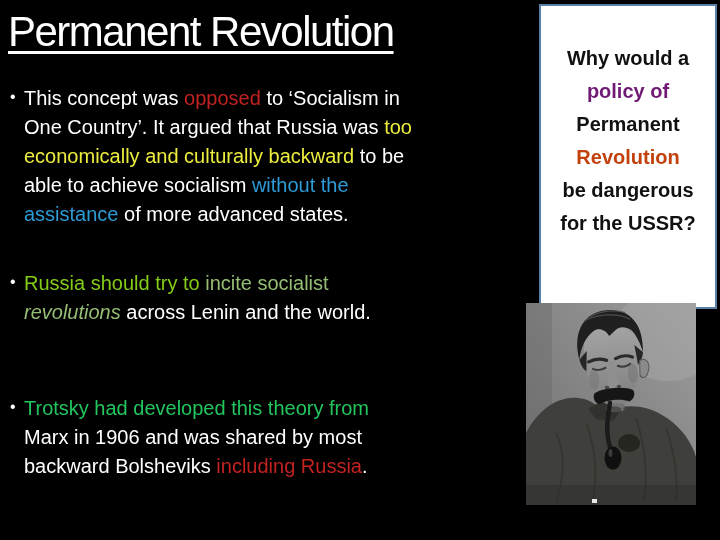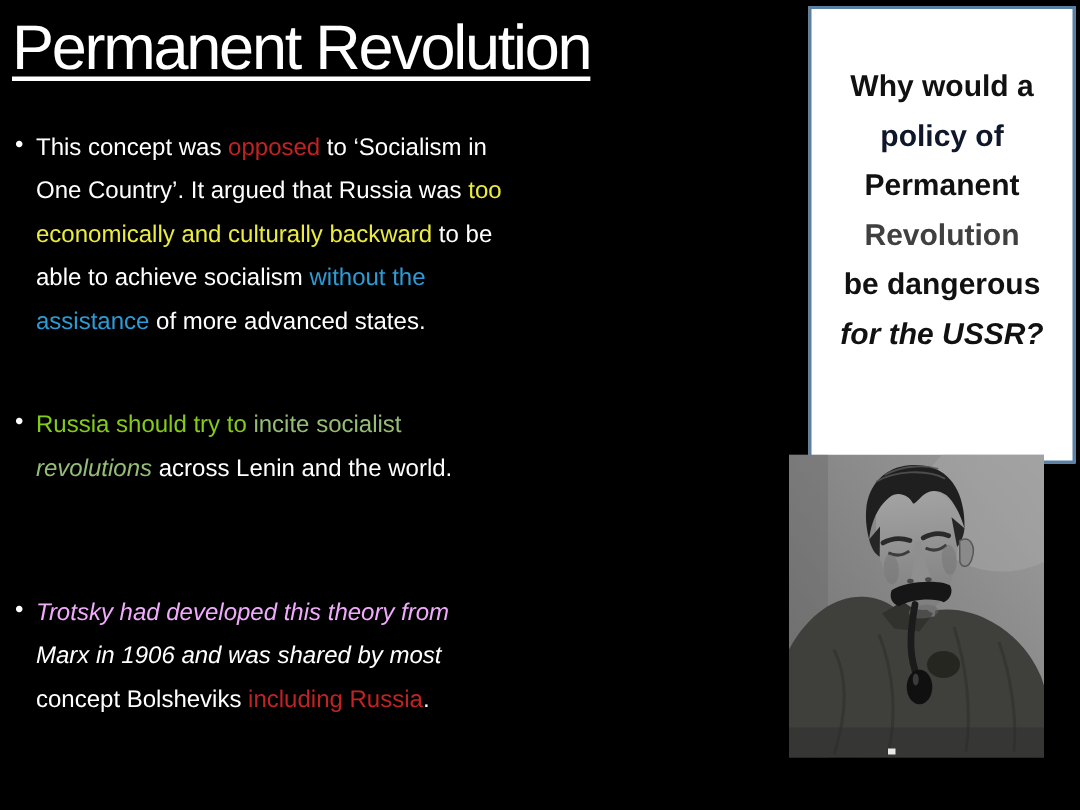--- a/index.html
+++ b/index.html
@@ -8,21 +8,21 @@
     font-family:"Liberation Sans", sans-serif;
   }
   .title{
     position:absolute;left:8px;top:8px;margin:0;
     color:#ffffff;font-size:42px;font-weight:400;letter-spacing:-1.5px;
     text-decoration:underline;text-decoration-thickness:3px;text-underline-offset:5px;
     white-space:nowrap;
   }
   .bullet{position:absolute;left:10px;width:522px;padding-left:14px;box-sizing:border-box;}
   .bullet .dot{position:absolute;left:0;top:3px;color:#ffffff;font-size:16px;line-height:20px;}
-  .btext{margin:0;font-size:16px;line-height:29px;color:#ffffff;}
+  .btext{margin:0;font-size:20px;line-height:29px;color:#ffffff;}
   .b1{top:84px;}
   .b2{top:269px;}
   .b3{top:394px;}
   .qbox{
     position:absolute;left:539px;top:4px;width:178px;height:305px;box-sizing:border-box;
     background:#ffffff;border:2px solid #5b80a5;
   }
   .qtext{
     margin:36px 6px 0 6px;text-align:center;
     font-size:20px;line-height:33px;font-weight:700;color:#111111;
@@ -42,25 +42,25 @@
     <p class="btext"><span style="color: rgb(255, 255, 255);">This concept was </span><span style="color: rgb(195, 34, 34);">opposed</span><span style="color: rgb(255, 255, 255);"> to ‘Socialism in</span><br><span style="color: rgb(255, 255, 255);">One Country’. It argued that Russia was </span><span style="color: rgb(236, 236, 62);">too</span><br><span style="color: rgb(236, 236, 62);">economically and culturally backward</span><span style="color: rgb(255, 255, 255);"> to be</span><br><span style="color: rgb(255, 255, 255);">able to achieve socialism </span><span style="color: rgb(45, 155, 213);">without the</span><br><span style="color: rgb(45, 155, 213);">assistance</span><span style="color: rgb(255, 255, 255);"> of more advanced states.</span></p>
   </div>
 
   <div class="bullet b2">
     <span class="dot">•</span>
     <p class="btext"><span style="color: #84cc16;">Russia should try to </span><span style="color: rgb(149, 189, 116);">incite socialist</span><br><span style="color: rgb(149, 189, 116); font-style: italic;">revolutions</span><span style="color: rgb(255, 255, 255);"> across Lenin and the world.</span></p>
   </div>
 
   <div class="bullet b3">
     <span class="dot">•</span>
-    <p class="btext"><span style="color: #f0abfc; font-style: italic;">Trotsky had developed this theory from</span><br><span style="color: rgb(255, 255, 255); font-style: italic;">Marx in 1906 and was shared by most</span><br><span style="color: rgb(255, 255, 255);">concept Bolsheviks </span><span style="color: rgb(195, 34, 34);">including Russia</span><span style="color: rgb(255, 255, 255);">.</span></p>
+    <p class="btext"><span style="color: #22c55e;">Trotsky had developed this theory from</span><br><span style="color: rgb(255, 255, 255);">Marx in 1906 and was shared by most</span><br><span style="color: rgb(255, 255, 255);">backward Bolsheviks </span><span style="color: rgb(195, 34, 34);">including Russia</span><span style="color: rgb(255, 255, 255);">.</span></p>
   </div>
 
   <div class="qbox">
-    <p class="qtext"><span style="color: rgb(17, 17, 17);">Why would a</span><br><span style="color: #0f172a;">policy of</span><br><span style="color: rgb(17, 17, 17);">Permanent</span><br><span style="color: #404040;">Revolution</span><br><span style="color: rgb(17, 17, 17);">be dangerous</span><br><span style="color: rgb(17, 17, 17); font-style: italic;">for the USSR?</span></p>
+    <p class="qtext"><span style="color: rgb(17, 17, 17);">Why would a</span><br><span style="color: #701a75;">policy of</span><br><span style="color: rgb(17, 17, 17);">Permanent</span><br><span style="color: #c2410c;">Revolution</span><br><span style="color: rgb(17, 17, 17);">be dangerous</span><br><span style="color: rgb(17, 17, 17);">for the USSR?</span></p>
   </div>
 
   <div class="photo">
     <svg viewBox="0 0 170 202" xmlns="http://www.w3.org/2000/svg">
       <defs>
         <linearGradient id="gbg" x1="0" y1="1" x2="1" y2="0">
           <stop offset="0" stop-color="#6f6f6f"></stop>
           <stop offset="1" stop-color="#9d9d9d"></stop>
         </linearGradient>
         <linearGradient id="gface" x1="0" y1="0" x2="0" y2="1">

